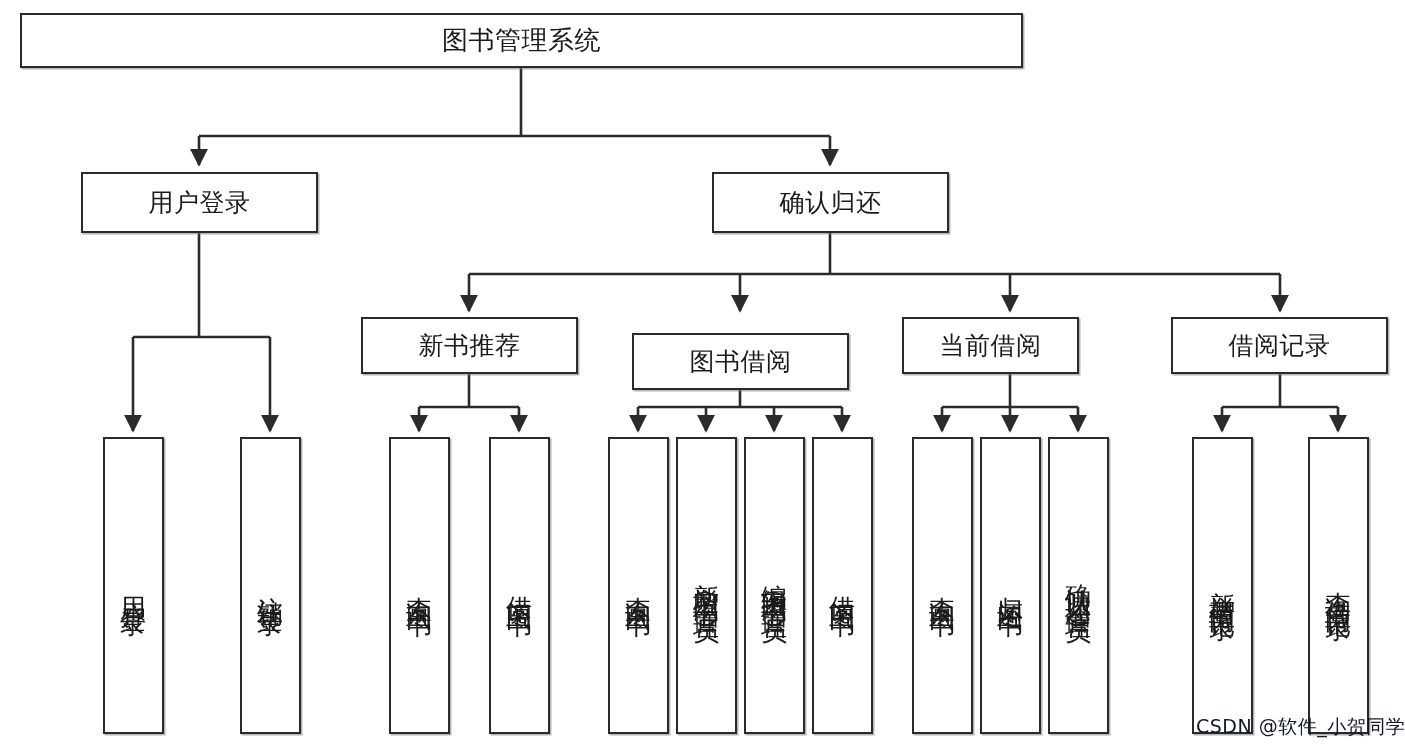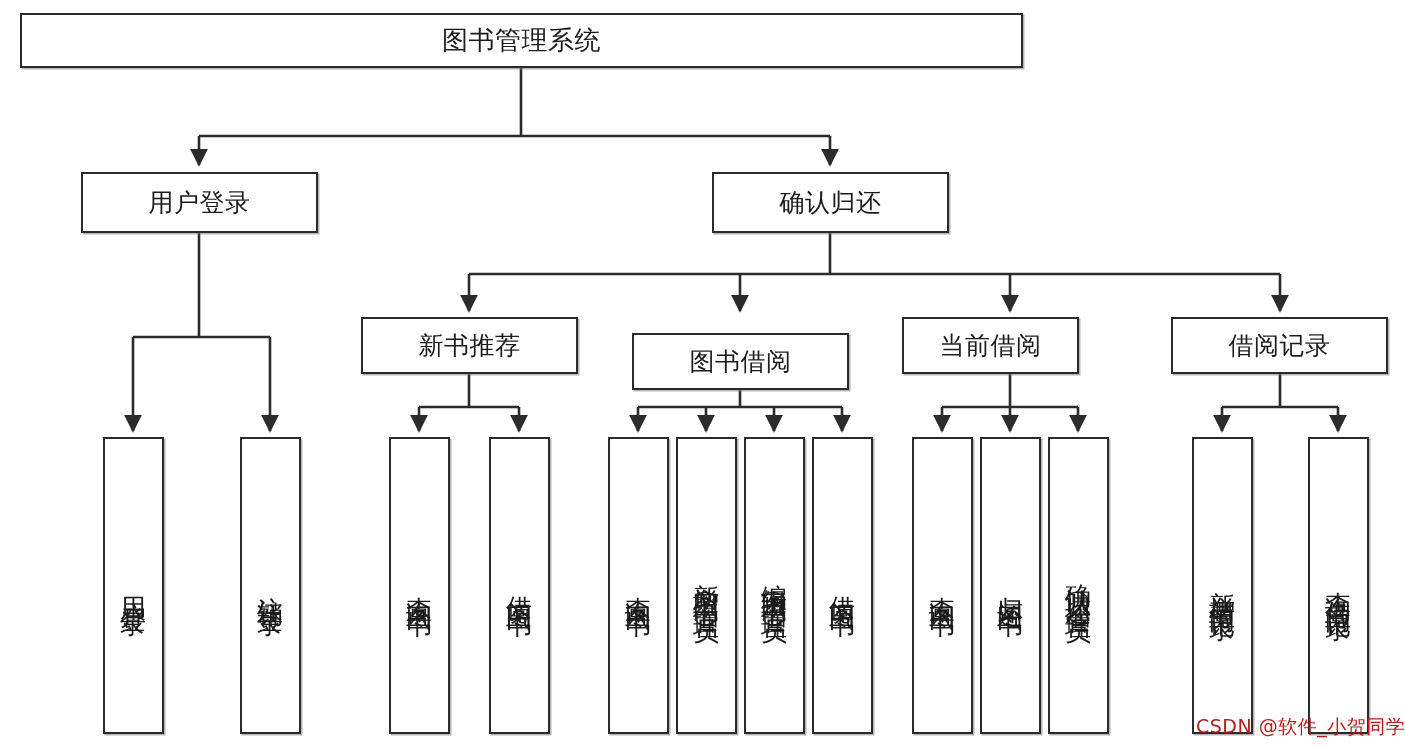--- a/index.html
+++ b/index.html
@@ -65,21 +65,21 @@
     letter-spacing: 5px;
     line-height: 1;
     white-space: nowrap;
     max-height: 270px;
   }
   #watermark {
     position: absolute;
     left: 1196px;
     top: 714px;
     font-size: 19px;
-    color: #b91c1c;
+    color: #0f172a;
     letter-spacing: 0.5px;
     white-space: nowrap;
     z-index: 5;
     font-family: "DejaVu Sans", "Liberation Sans", sans-serif;
   }
 </style>
 </head>
 <body>
 
 <div id="diagram-root">

